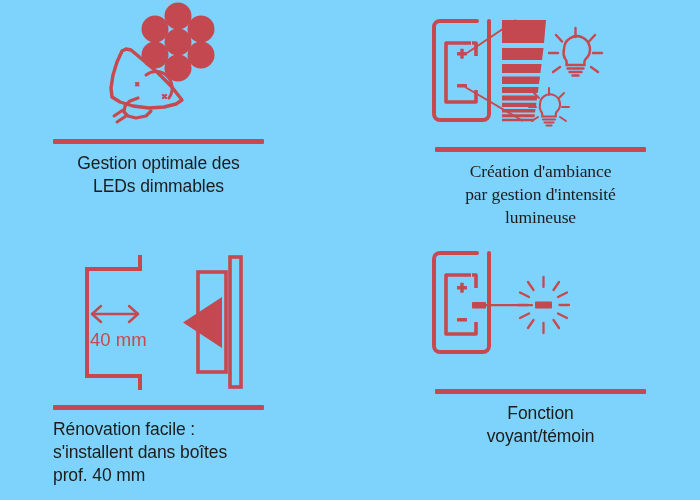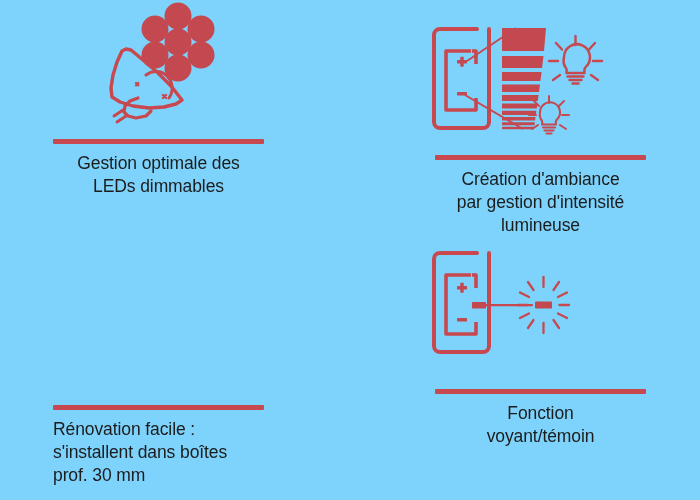--- a/index.html
+++ b/index.html
@@ -18,21 +18,21 @@
     width: 700px;
     height: 500px;
     background: #7dd3fc;
   }
   .cell {
     position: absolute;
     width: 350px;
     height: 250px;
   }
   .cell-tl { left: 0;   top: 0; }
-  .cell-tr { left: 350px; top: 16px; }
+  .cell-tr { left: 350px; top: 8px; font-family: Liberation Serif, serif; }
   .cell-bl { left: 0;   top: 250px; }
   .cell-br { left: 350px; top: 234px; }
 
   .art {
     position: absolute;
     left: 0;
     top: 0;
     width: 350px;
     height: 135px;
   }
@@ -182,24 +182,49 @@
         </g>
       </svg>
     </div>
     <div class="divider"></div>
     <div class="caption caption-center">Création d'ambiance
 par gestion d'intensité
 lumineuse</div>
   </div>
 
   <div class="cell cell-bl">
+    <div class="art">
+      <svg width="350" height="145" viewBox="0 0 350 145" xmlns="http://www.w3.org/2000/svg">
+        <g fill="none" stroke="#c8484f" stroke-width="4" stroke-linecap="square" stroke-linejoin="miter">
+          <path d="M140 5 L140 17 L87 17 L87 124 L140 124 L140 136"></path>
+        </g>
+        <g stroke="#c8484f" stroke-width="2.4" fill="none" stroke-linecap="round" stroke-linejoin="round">
+          <line x1="92" y1="62" x2="138" y2="62"></line>
+          <polyline points="101,54 92,62 101,70"></polyline>
+          <polyline points="129,54 138,62 129,70"></polyline>
+        </g>
+        <text x="90" y="94" fill="#c8484f" font-family="Liberation Sans, sans-serif" font-size="18.5">40 mm</text>
+
+        <g fill="#c4484f">
+          <path d="M222 56.5 L222 45 L183 70.5 L222 96 L222 84.5 L222 84.5 L222 56.5 Z"></path>
+          <rect x="196" y="62.5" width="26" height="16"></rect>
+        </g>
+
+        <g fill="none" stroke="#c8484f" stroke-width="3.6" stroke-linejoin="miter">
+          <rect x="198" y="20" width="28" height="100"></rect>
+        </g>
+        <g fill="none" stroke="#c8484f" stroke-width="3.6" stroke-linejoin="miter">
+          <rect x="230" y="5" width="11" height="130"></rect>
+        </g>
+      </svg>
+    </div>
     <div class="divider"></div>
     <div class="caption caption-left">Rénovation facile :
 s'installent dans boîtes
-prof. 30 mm</div>
+prof. 40 mm</div>
   </div>
 
   <div class="cell cell-br">
     <div class="art">
       <svg width="350" height="135" viewBox="0 0 350 135" xmlns="http://www.w3.org/2000/svg">
         <g fill="none" stroke="#c8484f" stroke-width="4" stroke-linecap="round" stroke-linejoin="round">
           <path d="M127 13 L90 13 a6 6 0 0 0 -6 6 L84 106 a6 6 0 0 0 6 6
                    L133 112 a6 6 0 0 0 6 -6 L139 13"></path>
         </g>
         <g fill="none" stroke="#c8484f" stroke-width="3.6" stroke-linejoin="round">

